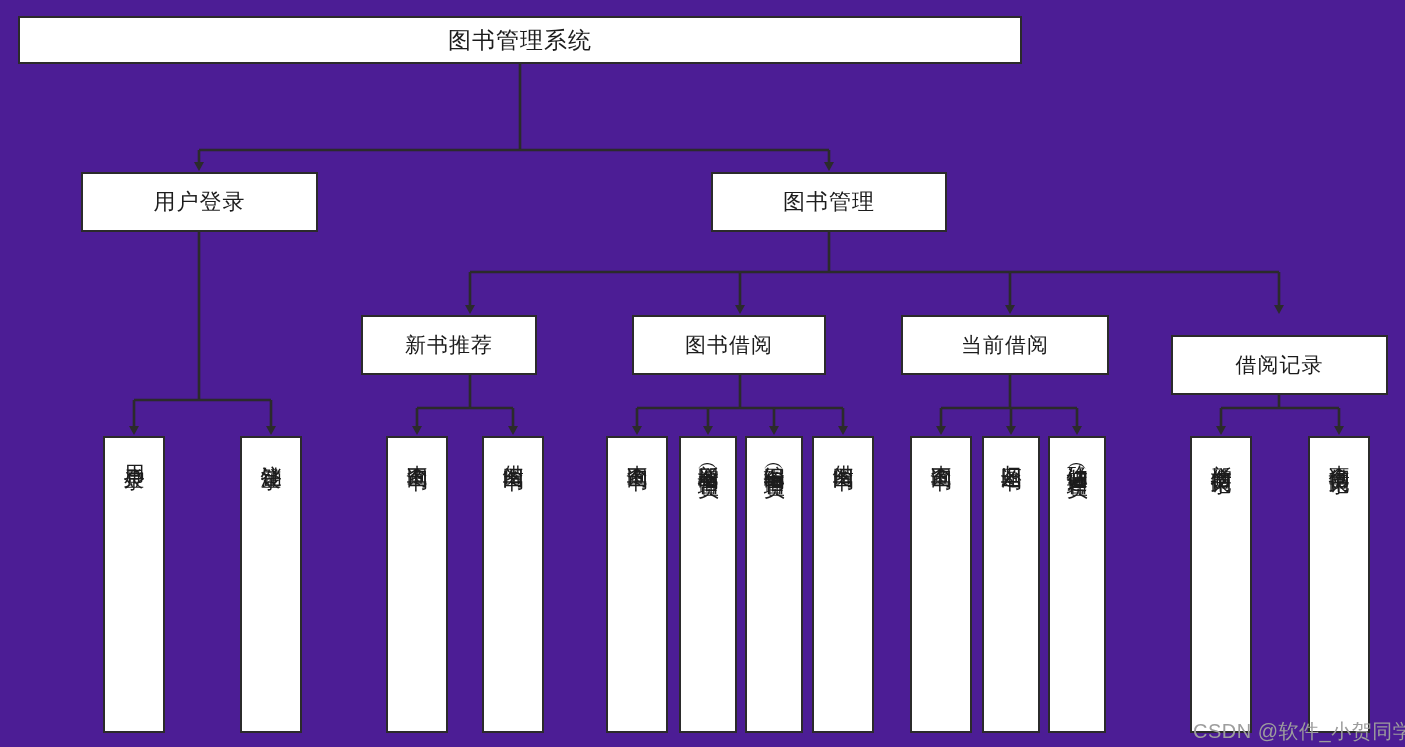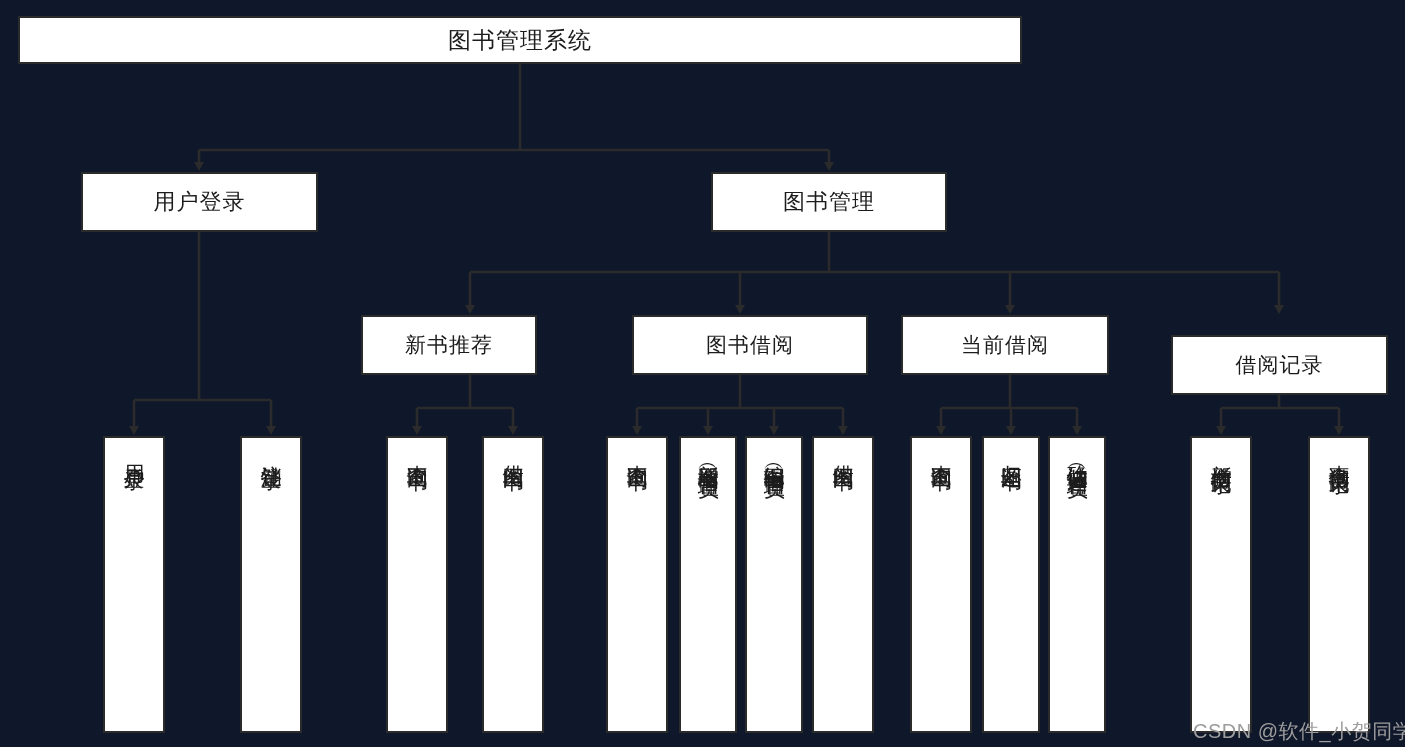--- a/index.html
+++ b/index.html
@@ -6,21 +6,21 @@
   html,body{margin:0;padding:0;background:#ffffff;}
   body{
     font-family:"Liberation Sans","DejaVu Sans",sans-serif;
     color:#1a1a1a;
     -webkit-font-smoothing:antialiased;
   }
   #canvas{
     position:relative;
     width:1405px;
     height:747px;
-    background:#0f172a;
+    background:#4c1d95;
     overflow:hidden;
   }
   #edges{
     position:absolute;
     left:0; top:0;
     width:1405px; height:747px;
     pointer-events:none;
   }
   .node{
     position:absolute;
@@ -134,21 +134,21 @@
   <div class="node lvl2" style="left:81px;top:172px;width:237px;height:60px;">
     <span class="htext">用户登录</span>
   </div>
   <div class="node lvl2" style="left:711px;top:172px;width:236px;height:60px;">
     <span class="htext">图书管理</span>
   </div>
 
   <div class="node lvl3" style="left:361px;top:315px;width:176px;height:60px;">
     <span class="htext">新书推荐</span>
   </div>
-  <div class="node lvl3" style="left:632px;top:315px;width:236px;height:60px;">
+  <div class="node lvl3" style="left:632px;top:315px;width:194px;height:60px;">
     <span class="htext">图书借阅</span>
   </div>
   <div class="node lvl3" style="left:901px;top:315px;width:208px;height:60px;">
     <span class="htext">当前借阅</span>
   </div>
   <div class="node lvl3" style="left:1171px;top:315px;width:217px;height:60px;margin-top:20px;">
     <span class="htext">借阅记录</span>
   </div>
 
   <div class="node leaf" style="left:103px;top:436px;width:62px;height:297px;">

